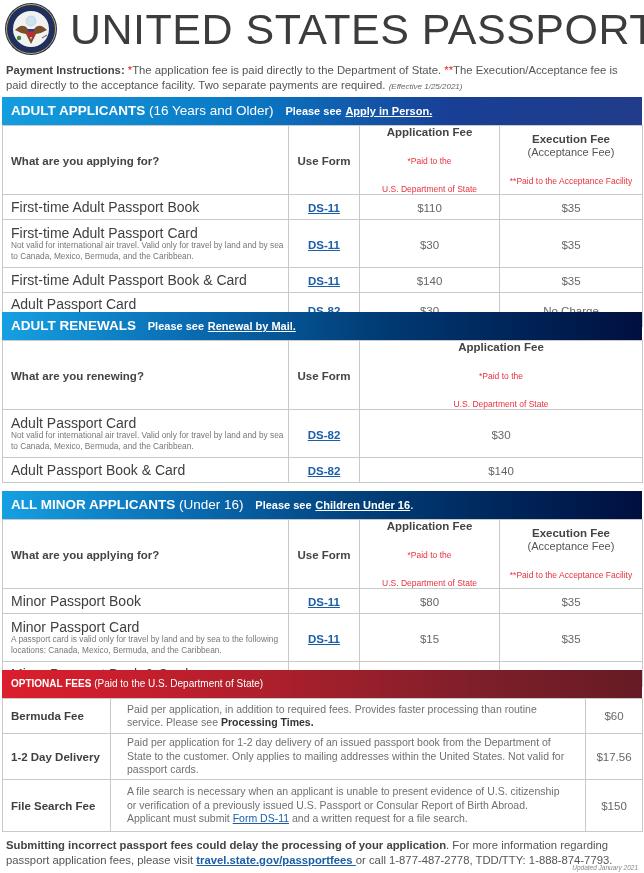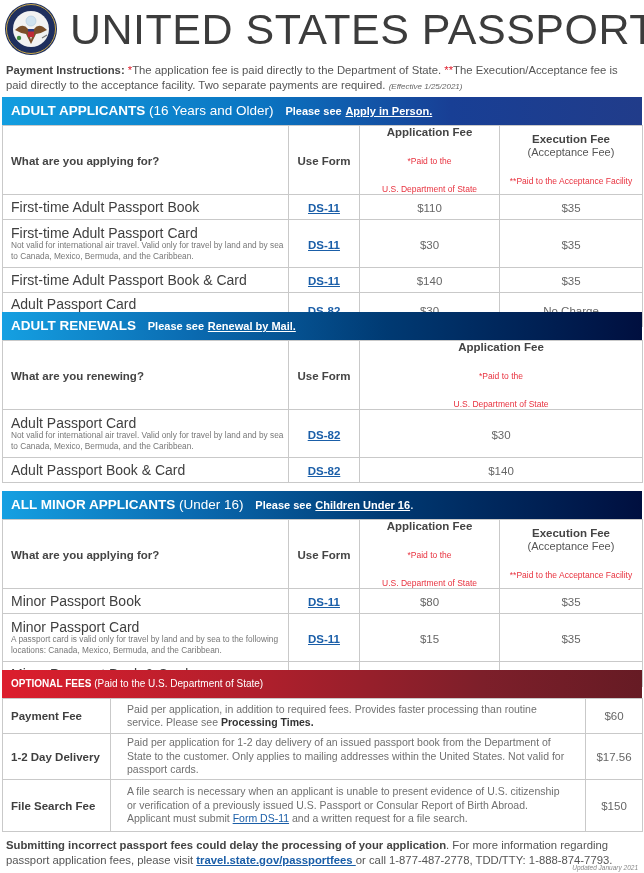--- a/index.html
+++ b/index.html
@@ -221,21 +221,21 @@
 </tbody>
   </table>
 
 <div class="section-bar bar-opt" style="top:670px;">
   <span class="bar-strong">OPTIONAL FEES</span>
   <span class="bar-light">(Paid to the U.S. Department of State)</span>
 </div>
 <table class="opt" style="top:698px;">
   <tbody>
       <tr style="height:35px;">
-    <td class="c-name">Payment Fee</td>
+    <td class="c-name">Bermuda Fee</td>
     <td class="c-desc"><span>Paid per application, in addition to required fees. Provides faster processing than routine service. Please see </span><b>Processing Times.</b></td>
     <td class="c-price">$60</td>
   </tr>
   <tr style="height:46px;">
     <td class="c-name">1-2 Day Delivery</td>
     <td class="c-desc"><span>Paid per application for 1-2 day delivery of an issued passport book from the Department of State to the customer. Only applies to mailing addresses within the United States. Not valid for passport cards.</span></td>
     <td class="c-price">$17.56</td>
   </tr>
   <tr style="height:52px;">
     <td class="c-name">File Search Fee</td>

